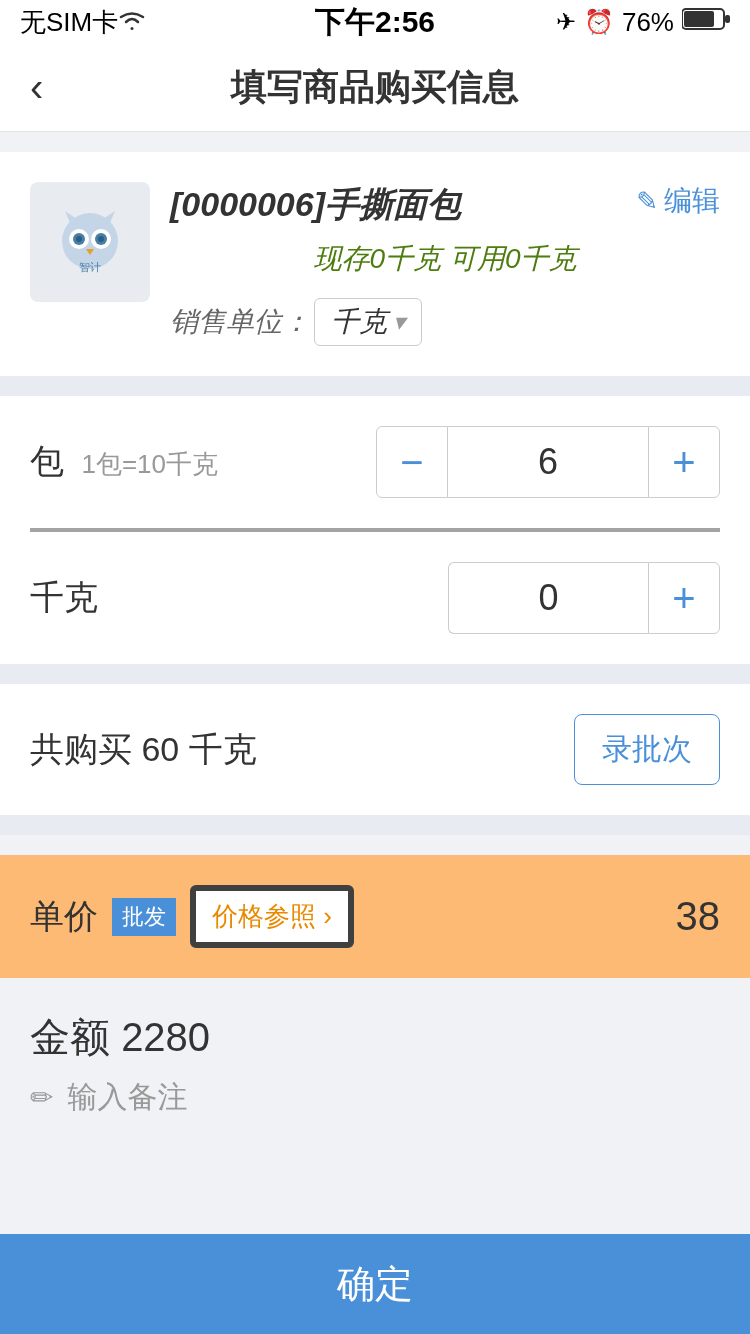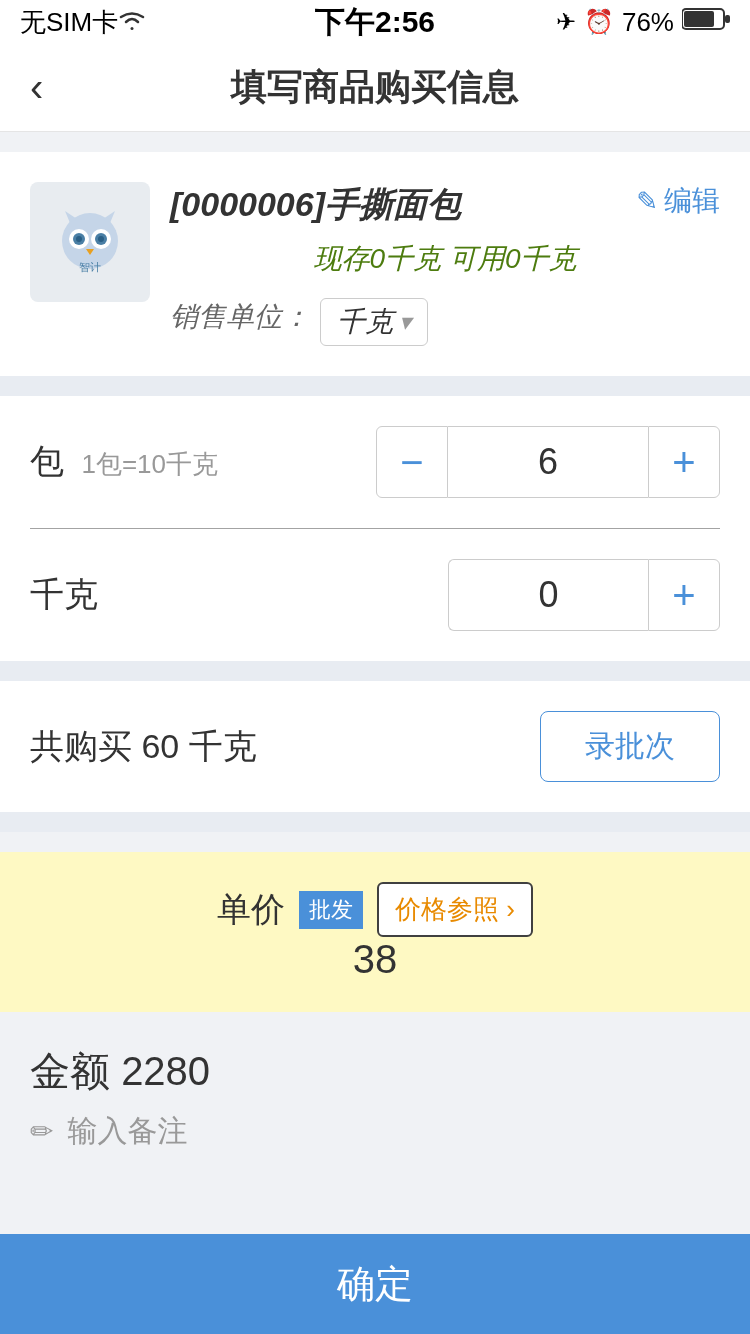--- a/index.html
+++ b/index.html
@@ -104,21 +104,22 @@
       margin-bottom: 12px;
     }
     .product-stock {
       font-size: 28px;
       color: #4d7c0f;
       margin-bottom: 20px;
       text-align: center;
     }
     .product-unit-row {
       display: flex;
-      gap: 10px;
+      align-items: center;
+      gap: 4px;
       font-size: 28px;
       color: #666;
     }
     .unit-dropdown {
       border: 1px solid #ccc;
       border-radius: 6px;
       padding: 4px 16px;
       font-size: 28px;
       color: #333;
       background: #fff;
@@ -144,21 +145,21 @@
     }
 
     .quantity-section {
       background: #fff;
       padding: 0 30px;
     }
     .quantity-row {
       display: flex;
       align-items: center;
       padding: 30px 0;
-      border-bottom: 1px solid #a3a3a3;
+      border-bottom: 4px solid #a3a3a3;
     }
     .quantity-label {
       flex: 1;
       font-size: 34px;
       color: #333;
     }
     .quantity-sublabel {
       font-size: 26px;
       color: #999;
       margin-left: 8px;
@@ -207,55 +208,54 @@
       align-items: center;
       justify-content: space-between;
     }
     .summary-text {
       font-size: 34px;
       color: #333;
     }
     .record-batch-btn {
       border: 1px solid #4a90d9;
       color: #4a90d9;
-      padding: 14px 44px;
+      padding: 14px 27px;
       border-radius: 8px;
       font-size: 30px;
       background: #fff;
       cursor: pointer;
     }
 
     
     .price-section {
-      background: #fef9c3;
+      background: #fdba74;
       padding: 30px;
       margin-top: 20px;
       display: flex;
       align-items: center;
       justify-content: space-between;
-      flex-direction: column;
     }
     .price-label-row {
       display: flex;
       align-items: center;
       gap: 14px;
     }
     .price-label {
       font-size: 34px;
       color: #333;
     }
     .badge-pifa {
       background: #4a90d9;
       color: #fff;
       font-size: 22px;
       padding: 4px 10px;
       border-radius: 0;
     }
     .price-ref-btn {
-      border: 2px solid #404040;
+      border: 6px solid #404040;
       color: #e88a00;
       padding: 8px 16px;
       border-radius: 6px;
       font-size: 26px;
       background: #fff;
       display: flex;
       align-items: center;
       gap: 6px;
       cursor: pointer;
     }

